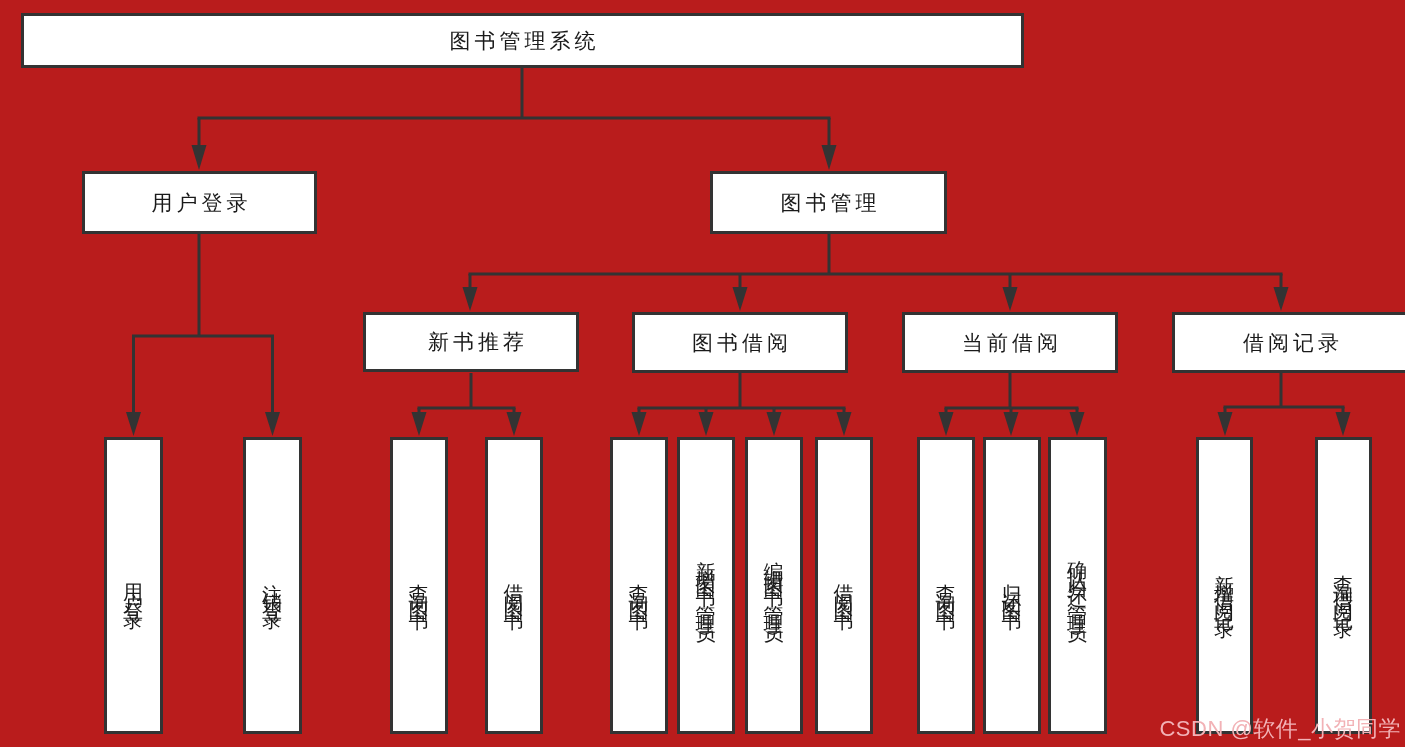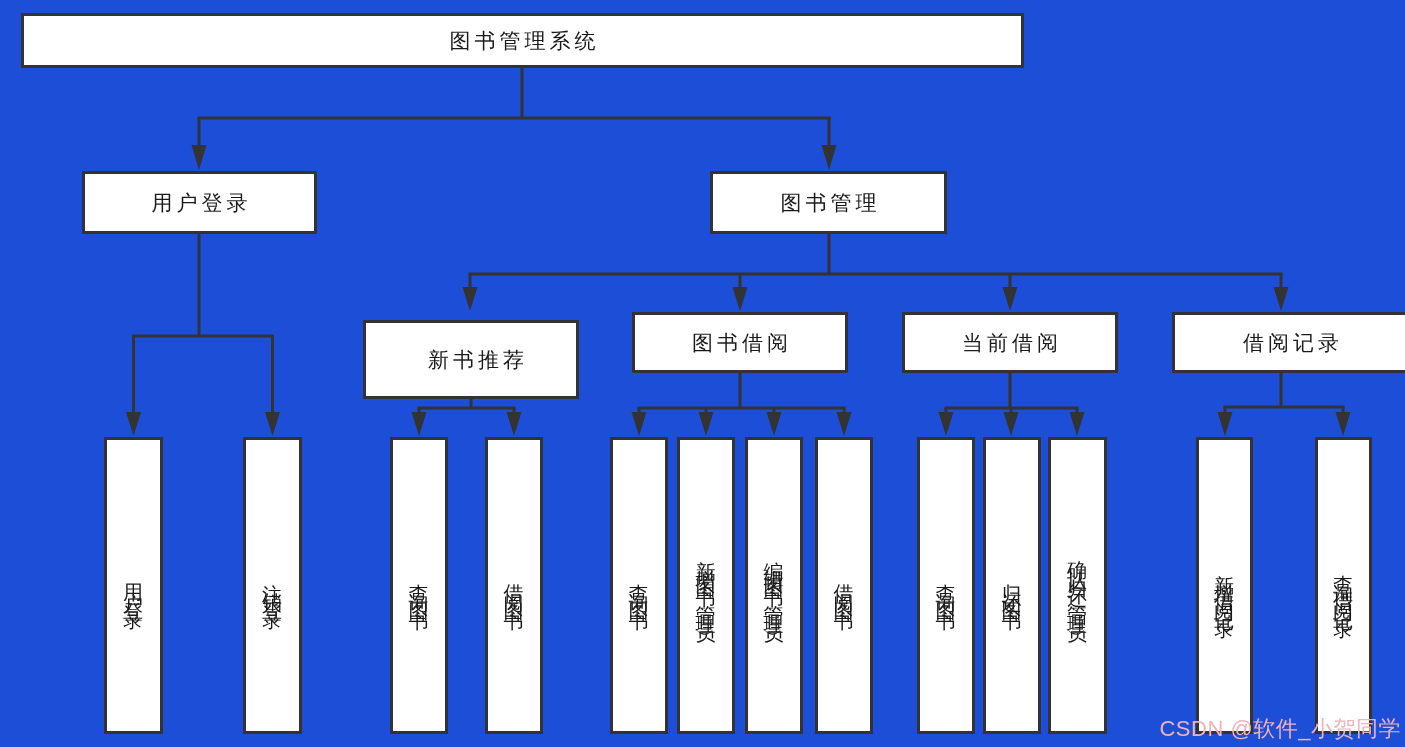--- a/index.html
+++ b/index.html
@@ -4,21 +4,21 @@
 <style>
   html, body {
     margin: 0;
     padding: 0;
     background: #ffffff;
   }
   #canvas {
     position: relative;
     width: 1405px;
     height: 747px;
-    background: #1d4ed8;
+    background: #b91c1c;
     font-family: "Liberation Sans", sans-serif;
     overflow: hidden;
   }
   #connectors {
     position: absolute;
     left: 0;
     top: 0;
     width: 1405px;
     height: 747px;
     pointer-events: none;
@@ -136,21 +136,21 @@
     <span class="hlabel">图书管理系统</span>
   </div>
 
   <div class="node" style="left:82px; top:171px; width:235px; height:63px;">
     <span class="hlabel">用户登录</span>
   </div>
   <div class="node" style="left:710px; top:171px; width:237px; height:63px;">
     <span class="hlabel">图书管理</span>
   </div>
 
-  <div class="node" style="left:363px; top:320px; width:216px; height:79px;padding-left:10px;">
+  <div class="node" style="left:363px; top:312px; width:216px; height:60px;padding-left:10px;">
     <span class="hlabel">新书推荐</span>
   </div>
   <div class="node" style="left:902px; top:312px; width:216px; height:61px;">
     <span class="hlabel">当前借阅</span>
   </div>
   <div class="node" style="left:632px; top:312px; width:216px; height:61px;">
     <span class="hlabel">图书借阅</span>
   </div>
   <div class="node" style="left:1172px; top:312px; width:238px; height:61px;">
     <span class="hlabel">借阅记录</span>

